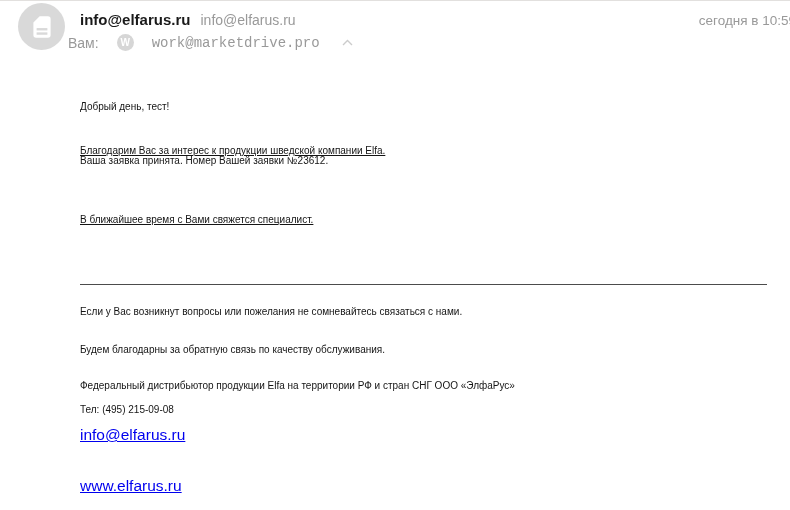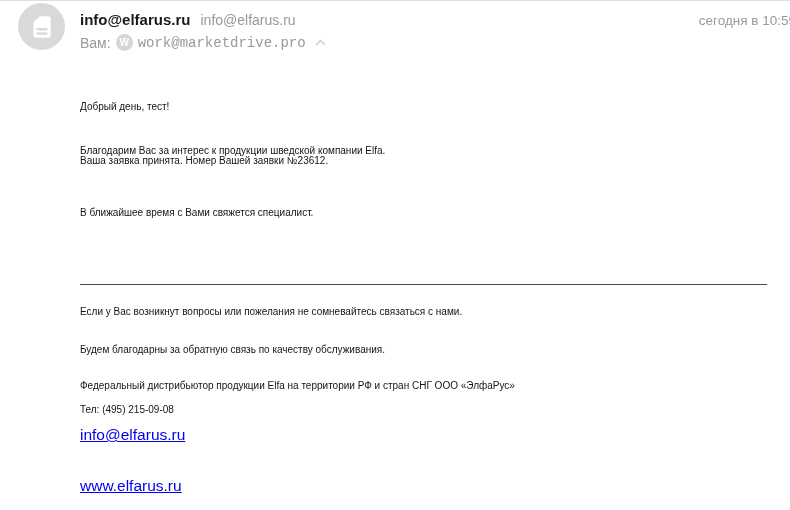--- a/index.html
+++ b/index.html
@@ -24,22 +24,22 @@
     position: absolute; left: 80px; top: 10px;
     display: flex; align-items: baseline; gap: 10px; white-space: nowrap;
   }
   .sender-name { font-size: 15px; font-weight: bold; color: #1a1a1a; cursor: pointer; }
   .sender-email { font-size: 14px; color: #999999; }
   .timestamp {
     position: absolute; top: 12px; right: -6px;
     font-size: 13.5px; color: #999999; white-space: nowrap;
   }
   .header-line2 {
-    position: absolute; left: 80px; top: 33px;
-    display: flex; align-items: center; gap: 5px;
+    position: absolute; left: 68px; top: 33px;
+    display: flex; align-items: center; gap: 18px;
     font-size: 14px; color: #999999; white-space: nowrap;
   }
   .to-label { color: #999999; }
   .recipient-avatar {
     width: 17px; height: 17px; border-radius: 50%;
     background: #d6d6d6; color: #ffffff;
     font-size: 10px; font-weight: bold;
     display: flex; align-items: center; justify-content: center;
   }
   .recipient-email { color: #999999; cursor: pointer; font-family: Liberation Mono, monospace; }
@@ -87,23 +87,23 @@
     <span class="recipient-avatar">W</span>
     <span class="recipient-email">work@marketdrive.pro</span>
     <span class="chevron-up">
       <svg width="11" height="7" viewBox="0 0 11 7">
         <polyline points="1,6 5.5,1.5 10,6" fill="none" stroke="#cccccc" stroke-width="1.4"></polyline>
       </svg>
     </span>
   </div>
 
   <div class="body-line" style="top:100px;">Добрый день, тест!</div>
-  <div class="body-line" style="top:144px;">Благодарим Вас за интерес к продукции шведской компании Elfa.</div>
+  <div class="body-line" style="top:144px;text-decoration:underline;">Благодарим Вас за интерес к продукции шведской компании Elfa.</div>
   <div class="body-line" style="top:154px;">Ваша заявка принята. Номер Вашей заявки №23612.</div>
-  <div class="body-line" style="top:206px;">В ближайшее время с Вами свяжется специалист.</div>
+  <div class="body-line" style="top:213px;text-decoration:underline;">В ближайшее время с Вами свяжется специалист.</div>
 
   <div class="divider"></div>
 
   <div class="body-line" style="top:343px;">Будем благодарны за обратную связь по качеству обслуживания.</div>
   <div class="body-line" style="top:305px;">Если у Вас возникнут вопросы или пожелания не сомневайтесь связаться с нами.</div>
   <div class="body-line" style="top:379px;">Федеральный дистрибьютор продукции Elfa на территории РФ и стран СНГ ООО «ЭлфаРус»</div>
   <div class="body-line" style="top:403px;">Тел: (495) 215-09-08</div>
 
   <a class="body-link" style="top:425px;" href="#">info@elfarus.ru</a>
   <a class="body-link" style="top:428px;margin-top:48px;" href="#">www.elfarus.ru</a>

